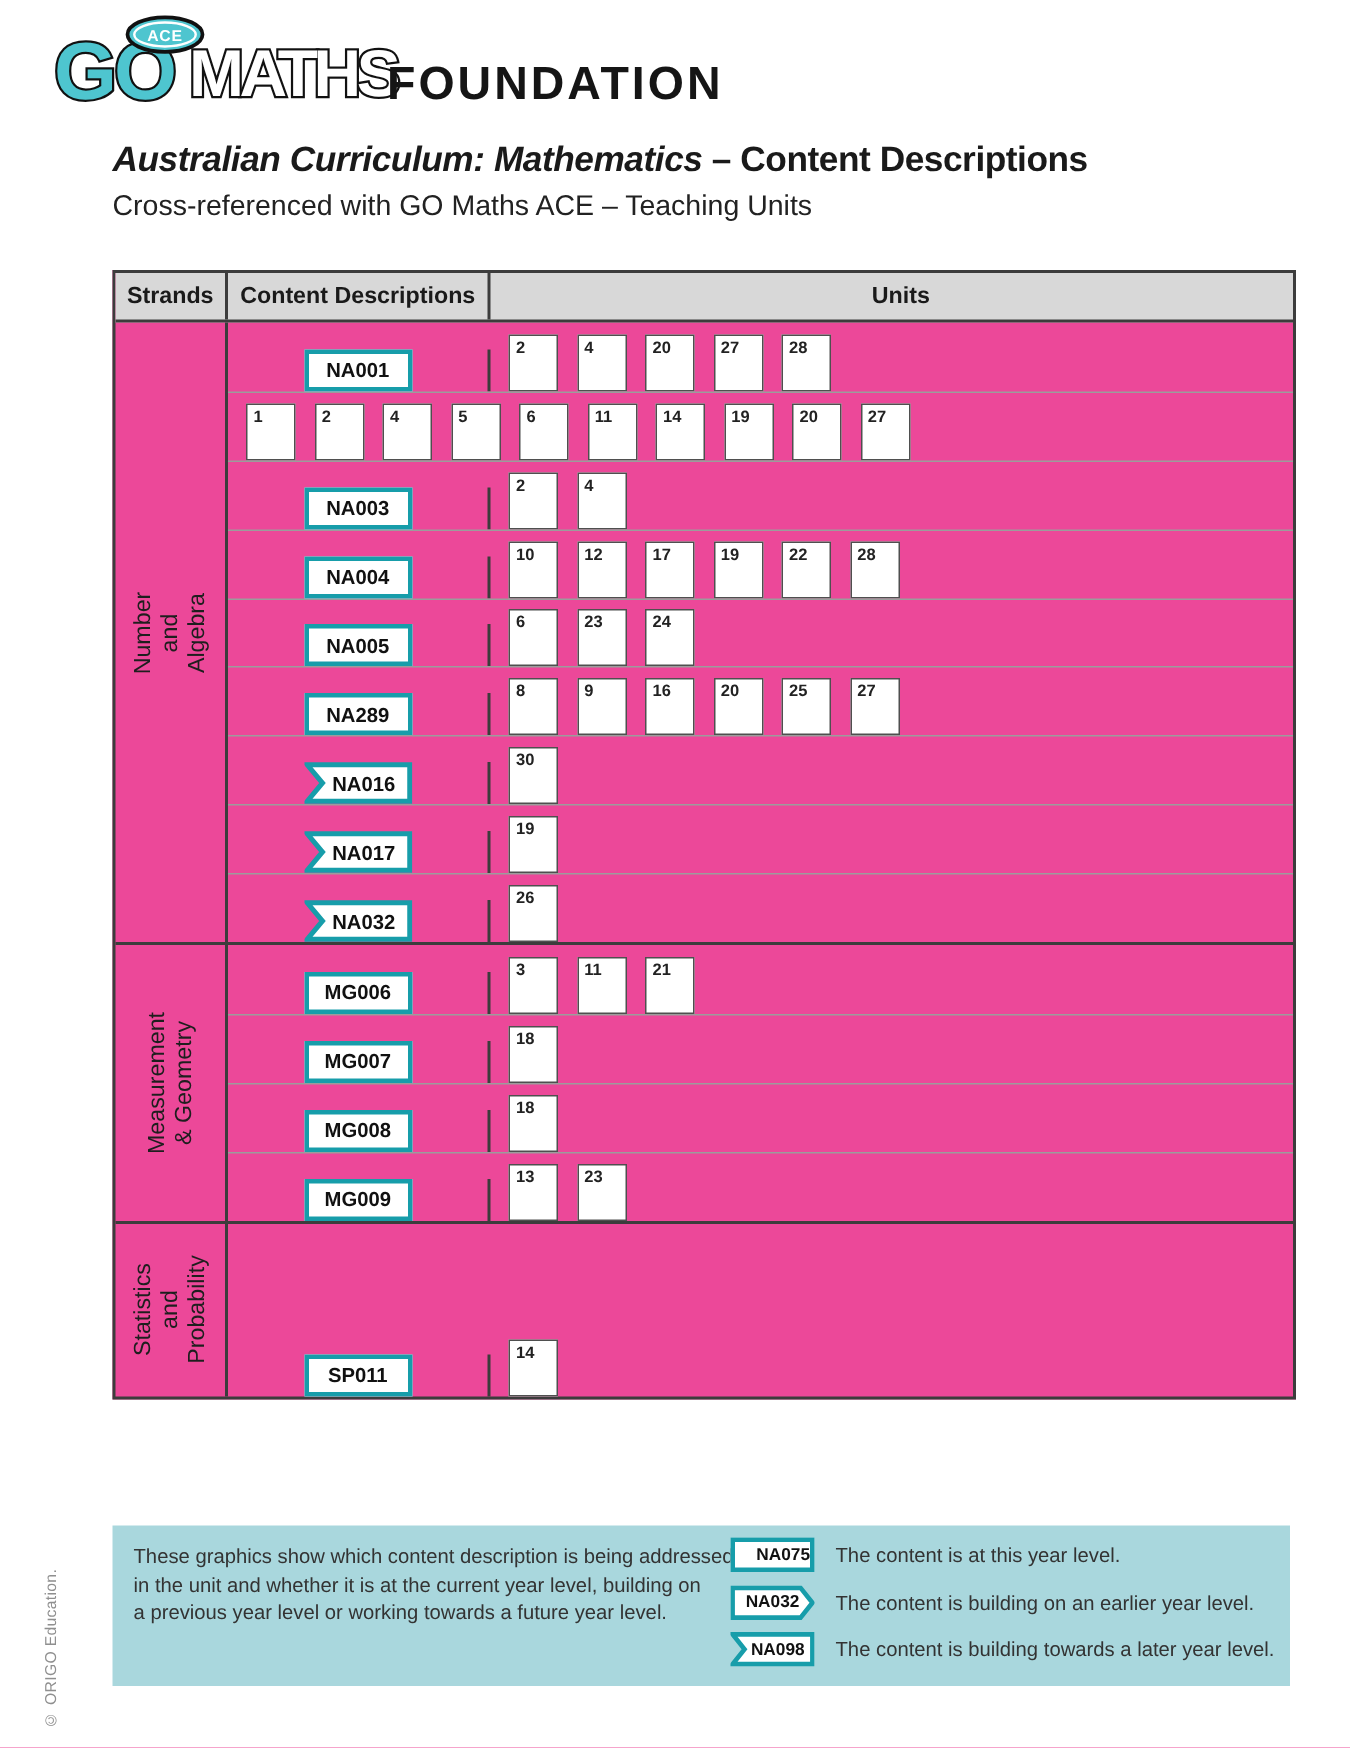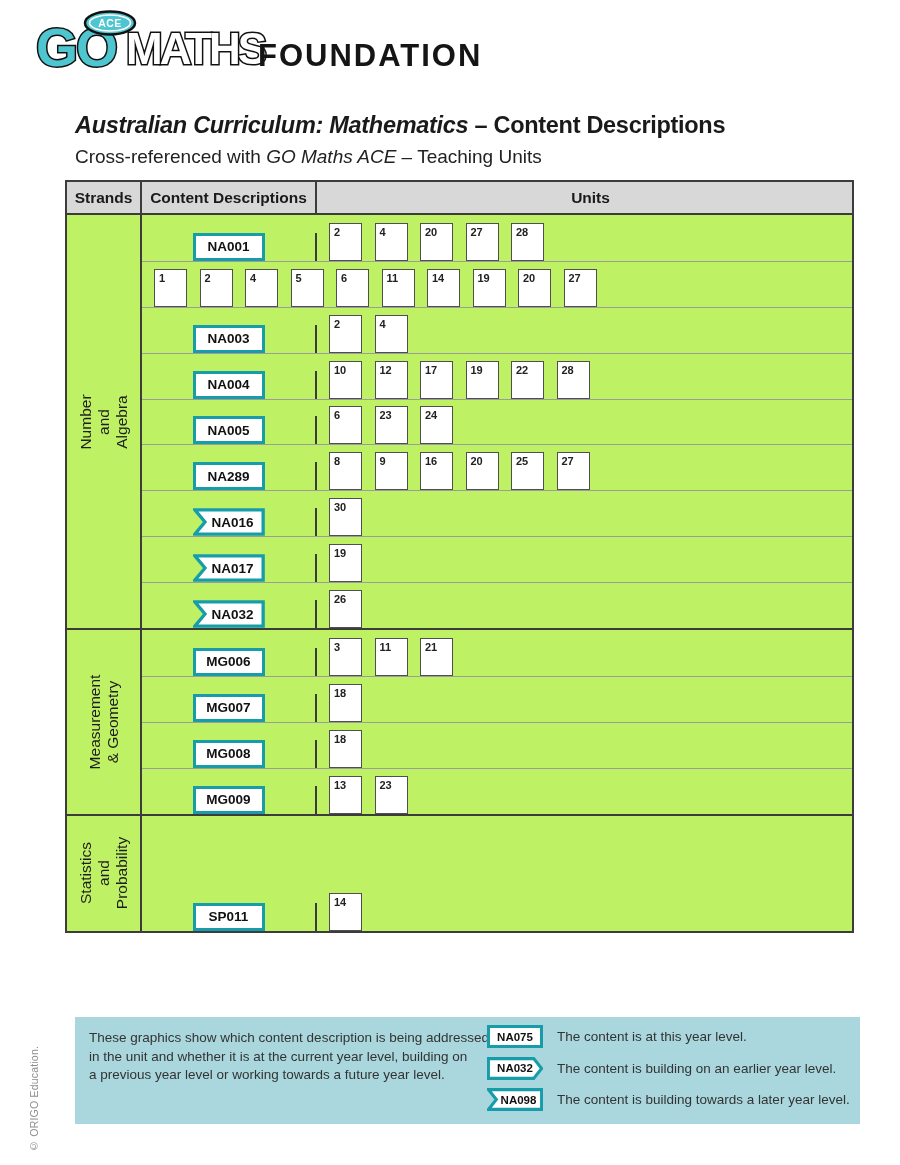--- a/index.html
+++ b/index.html
@@ -14,27 +14,27 @@
   }
   html,body{margin:0;padding:0;}
   body{
     width:900px;height:1165px;position:relative;background:#ffffff;
     font-family:"Liberation Sans", sans-serif;color:var(--ink);overflow:hidden;
   }
   
   .logo-wrap{position:absolute;left:36px;top:10px;}
   .logo-wrap svg text{font-family:"Liberation Sans", sans-serif;font-weight:bold;}
   
-  .title-block{position:absolute;left:75px;top:112px;width:790px;}
+  .title-block{position:absolute;left:75px;top:93px;width:790px;}
   .title{font-size:23.5px;font-weight:bold;letter-spacing:-0.3px;}
   .title .it{font-style:italic;}
   .subtitle{font-size:19px;margin-top:7px;font-weight:normal;color:#222;}
-  .subtitle .it{font-style:italic;}
-  
-  .xtable{position:absolute;left:65px;top:180px;width:785px;border:2px solid var(--dark);box-sizing:content-box;background:#bef264;}
+  .subtitle .it{}
+  
+  .xtable{position:absolute;left:75px;top:180px;width:785px;border:2px solid var(--dark);box-sizing:content-box;background:#ec4899;}
   .thead{display:flex;height:31px;background:var(--headerbg);border-bottom:2px solid var(--dark);font-weight:bold;font-size:15.5px;align-items:center;}
   .th{display:flex;align-items:center;justify-content:center;height:100%;box-sizing:border-box;}
   .th-strands{width:75px;border-right:2px solid var(--dark);}
   .th-cd{width:175px;border-right:2px solid var(--dark);}
   .th-units{flex:1;padding-left:12px;}
   .strand-section{display:flex;}
   .strand-section + .strand-section{border-top:2px solid var(--dark);}
   .strand-cell{width:75px;border-right:2px solid var(--dark);position:relative;box-sizing:border-box;flex:none;}
   .strand-label{position:absolute;top:50%;left:50%;transform:translate(-50%,-50%) rotate(-90deg);white-space:pre-line;font-size:15.5px;color:#1e1e1e;text-align:center;line-height:1.15;}
   .strand-rows{flex:1;display:flex;flex-direction:column;min-width:0;}
@@ -51,21 +51,21 @@
   .badge.svgshape span{position:relative;}
   .badge.chevron-left span{padding-left:8px;}
   
   .unit-box{width:33px;height:38px;box-sizing:border-box;border:1.5px solid var(--unitborder);background:#fff;font-size:11px;font-weight:bold;padding:2px 0 0 4px;color:#222;flex:none;}
   
   .legend{position:absolute;left:75px;top:1017px;width:785px;height:107px;background:var(--legendbg);box-sizing:border-box;padding:11px 14px 10px 14px;}
   .legend-desc{position:absolute;left:14px;top:12px;width:400px;font-size:13.5px;line-height:18.5px;color:#333;white-space:pre-line;}
   .legend-items{position:absolute;left:412px;top:8px;right:8px;display:flex;flex-direction:column;gap:8.5px;}
   .legend-item{display:flex;align-items:center;gap:14px;height:23px;}
   .legend-item .badge{width:56px;height:23px;font-size:11.5px;}
-  .legend-item .badge.rect{border-width:3px;}
+  .legend-item .badge.rect{border-width:3px;justify-content:flex-end;}
   .legend-item .badge.svgshape polygon{stroke-width:4.2;}
   .legend-item .badge.chevron-left span{padding-left:7px;}
   .legend-text{font-size:13.5px;color:#333;white-space:nowrap;}
   
   .copyright{position:absolute;left:28px;top:1012px;height:140px;writing-mode:vertical-rl;transform:rotate(180deg);font-size:10.5px;color:#8f8f8f;letter-spacing:0.2px;display:flex;align-items:center;}
 </style>
 </head>
 <body>
 
 <div class="logo-wrap">

